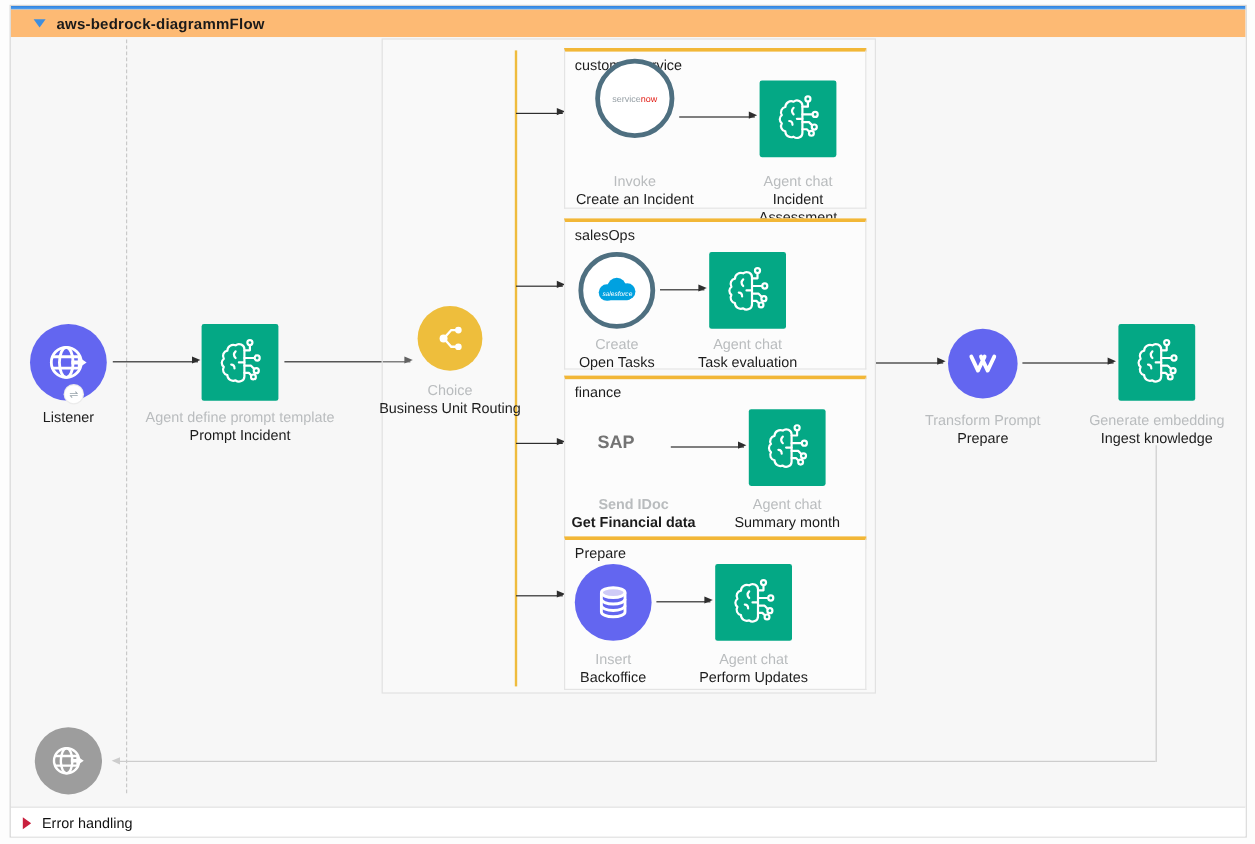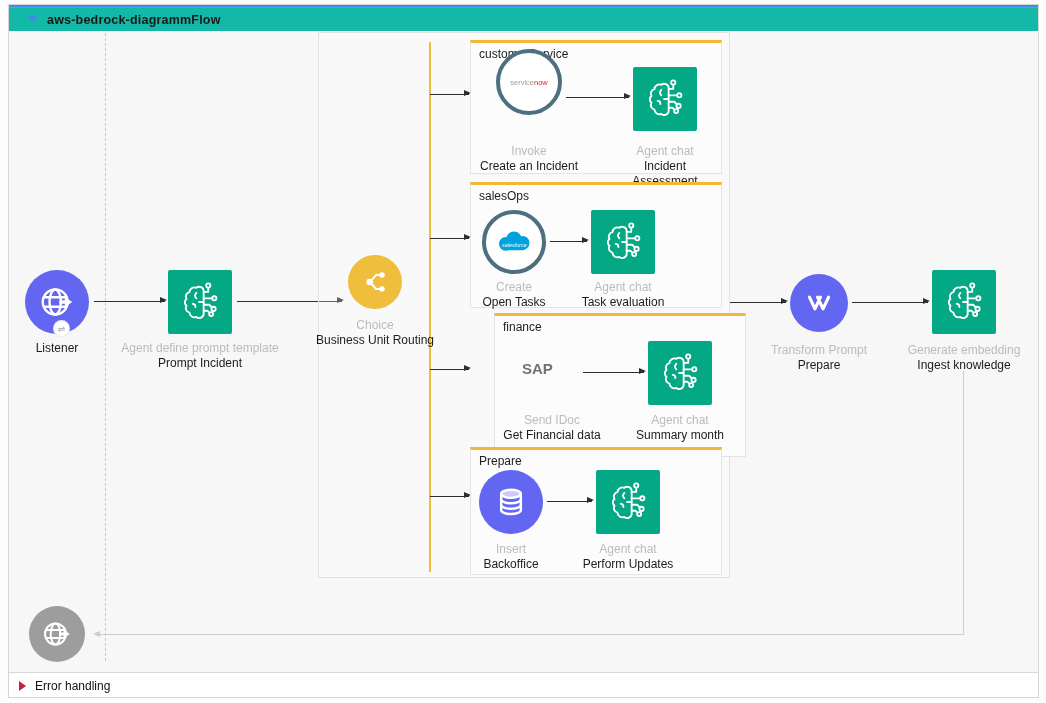--- a/index.html
+++ b/index.html
@@ -1,20 +1,20 @@
 <!DOCTYPE html>
 <html><head>
 <meta charset="utf-8">
 <style>
   html,body{margin:0;padding:0;width:1046px;height:703px;background:#fdfdfd;
     font-family:"Liberation Sans",sans-serif;-webkit-font-smoothing:antialiased;}
   .window{position:absolute;left:8px;top:4px;width:1031px;height:694px;background:#fff;
     border:1px solid #d6d6d6;box-sizing:border-box;overflow:hidden;}
   .accent{height:3px;background:linear-gradient(#2f82dd,#56a5f5);}
-  .header{height:23px;display:flex;align-items:center;padding-left:19px;background:#14b8a6;}
+  .header{height:23px;display:flex;align-items:center;padding-left:19px;background:#fdba74;}
   .tri-down{width:0;height:0;border-left:5px solid transparent;border-right:5px solid transparent;
     border-top:7px solid #3e8ede;margin-right:9px;}
   .title{font-size:12.5px;font-weight:700;color:#1a1a1a;letter-spacing:.2px;}
   .canvas{position:relative;height:641px;background:#f7f7f7;}
   .footer{height:26px;border-top:1px solid #d9d9d9;background:#fff;display:flex;align-items:center;padding-left:10px;}
   .tri-right{width:0;height:0;border-top:5px solid transparent;border-bottom:5px solid transparent;
     border-left:7px solid #c9203e;margin-right:9px;}
   .footer-label{font-size:12px;color:#111;}
 
   .dashed{position:absolute;left:96px;top:2px;height:628px;width:0;border-left:1px dashed #c9c9c9;}
@@ -203,30 +203,30 @@
       <div class="lbl" style="left:-27px;top:95px;width:140px;">
         <span class="t">Create</span>
         <span class="n">Open Tasks</span>
       </div>
       <div class="lbl" style="left:82px;top:95px;width:140px;">
         <span class="t">Agent chat</span>
         <span class="n">Task evaluation</span>
       </div>
     </div>
 
-    <div class="branch" style="top:282px;height:144px;margin-left:24px;">
+    <div class="branch" style="top:282px;height:144px;">
       <div class="branch-title">finance</div>
       <div class="sap-logo" style="left:27px;top:44px;">SAP</div>
       <div class="arrow" style="left:88px;top:56px;width:61px;"></div>
       <div class="sqnode" style="left:153px;top:25px;">
         <svg width="44" height="44">
             <use href="#ic-brain"></use>
           </svg>
       </div>
-      <div class="lbl" style="left:-13px;top:97px;width:140px;">
+      <div class="lbl" style="left:-13px;top:97px;width:140px;font-weight:bold;">
         <span class="t">Send IDoc</span>
         <span class="n">Get Financial data</span>
       </div>
       <div class="lbl" style="left:115px;top:97px;width:140px;">
         <span class="t">Agent chat</span>
         <span class="n">Summary month</span>
       </div>
     </div>
 
     <div class="branch" style="top:416px;height:128px;">

